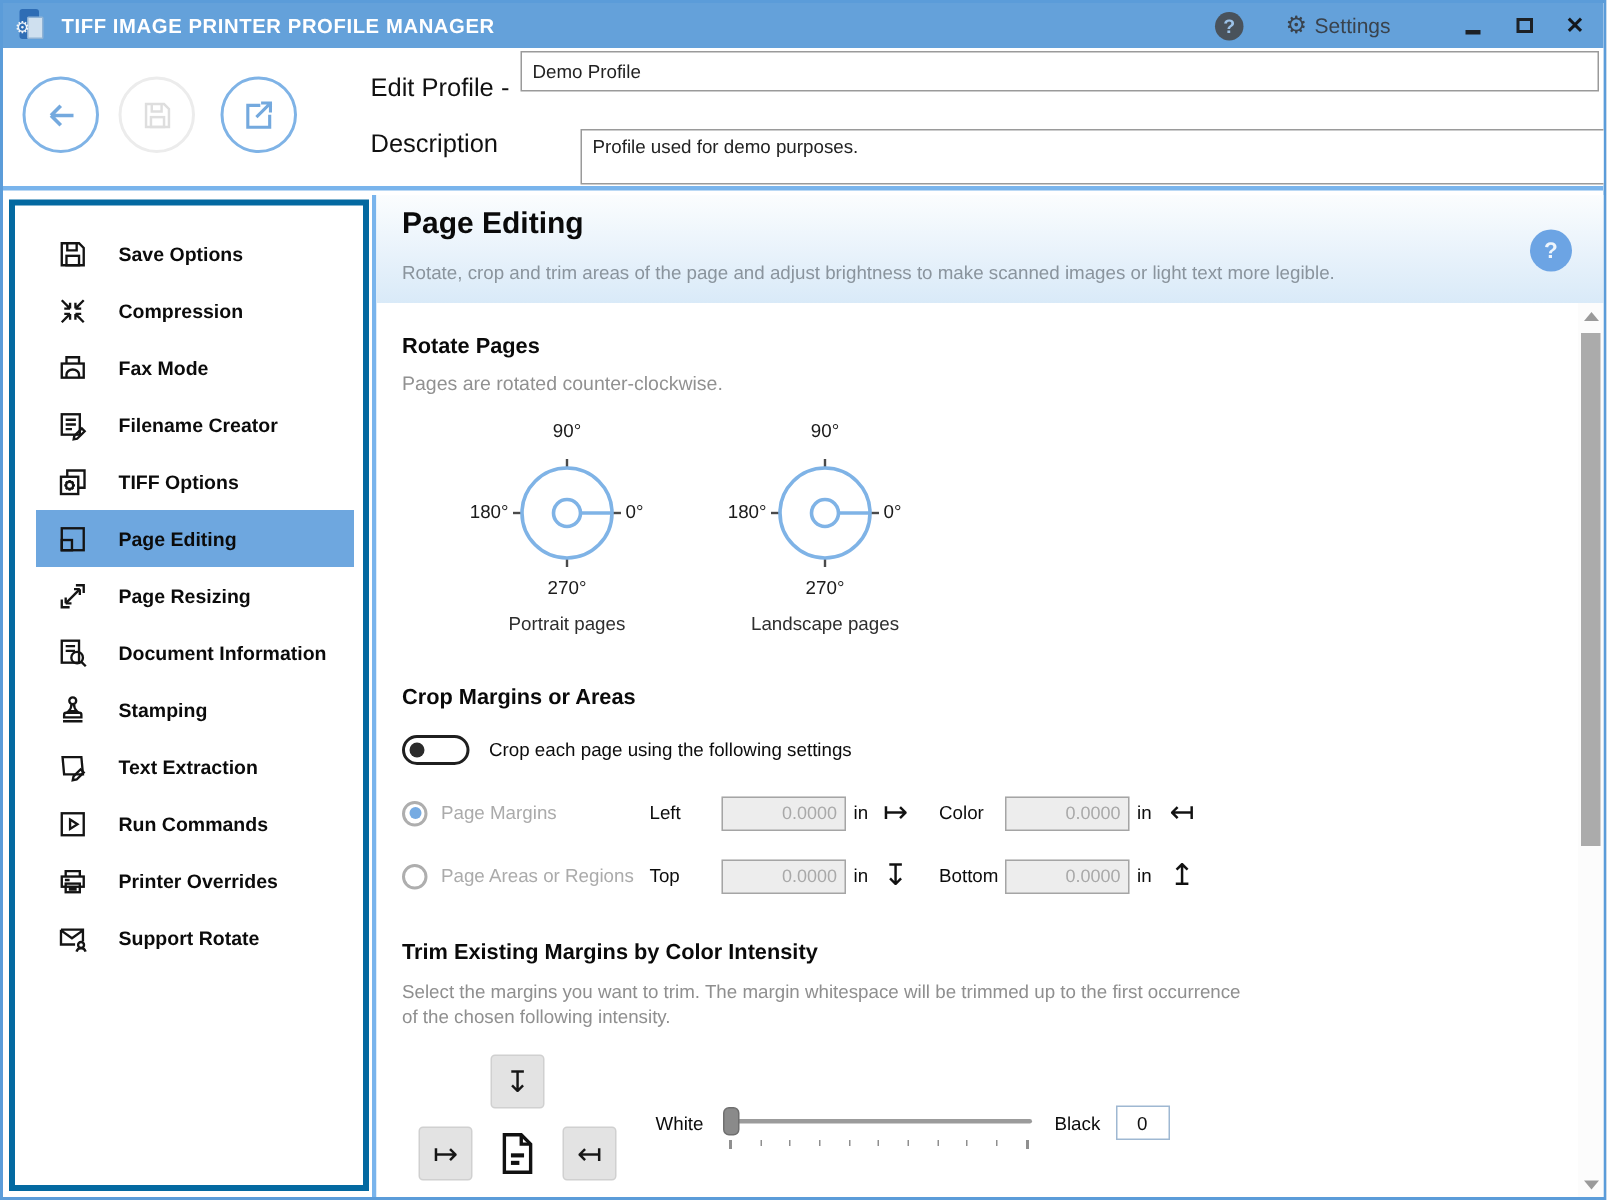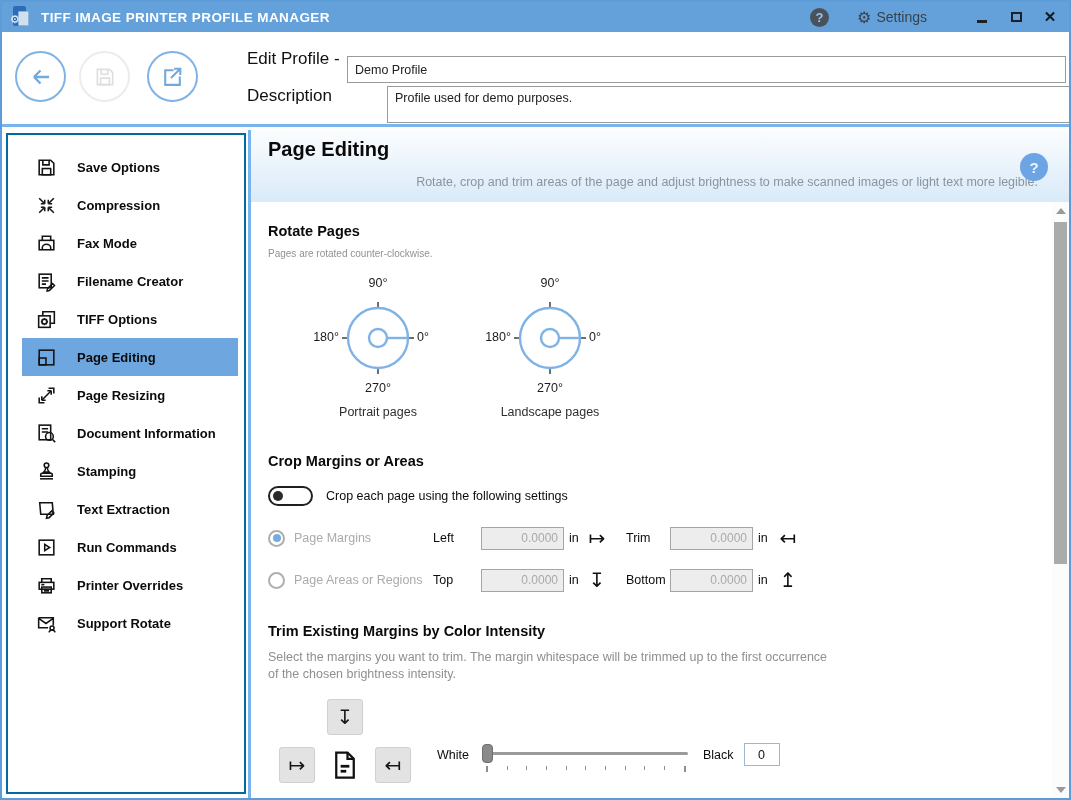--- a/index.html
+++ b/index.html
@@ -32,40 +32,40 @@
   .circle-btn { position:absolute; width:51px; height:51px; border-radius:50%; top:19px;
                 border:2px solid #7fb3e6; background:#fff; display:flex; align-items:center; justify-content:center; }
   .circle-btn.disabled { border-color:#ececec; }
   .hdr-label { position:absolute; left:245px; font-size:17px; font-weight:normal; color:#111; }
   .hdr-input { position:absolute; left:345px; width:719px; border:1px solid #9a9a9a; background:#fff;
                font-family:"Liberation Sans", sans-serif; font-size:12.5px; color:#222; padding:4px 7px; }
   textarea.hdr-input { resize:none; overflow:hidden; line-height:15px; }
 
   
   .side-panel { position:absolute; left:4px; top:131px; width:240px; bottom:4px;
-                background:#fff; border:2px solid #0369a1; padding-top:13px; }
+                background:#fff; border:4px solid #0369a1; padding-top:13px; }
   .v-divider { position:absolute; left:246px; top:128px; width:3px; bottom:0; background:#79b4ec; }
   .side-item { position:relative; height:38px; display:flex; align-items:center; margin:0 6px 0 14px; padding-left:12px; cursor:default; }
   .side-item.selected { background:#6ea7df; }
   .side-icon { width:24px; height:24px; flex:none; display:flex; align-items:center; justify-content:center; }
   .side-icon svg { stroke:#141414; fill:none; stroke-width:1.5; }
   .side-label { margin-left:19px; font-size:13px; font-weight:bold; color:#0b0b0b; white-space:nowrap; }
 
   
   .content { position:absolute; left:249px; top:128px; right:0; bottom:0; background:#fff; }
   .content-header { position:relative; height:72px; background:linear-gradient(180deg,#fbfdfe 0%,#e8f2fb 55%,#d9eaf8 100%); padding:8px 0 0 17px; }
   .page-title { font-size:20px; font-weight:bold; color:#0a0a0a; }
-  .page-subtitle { margin-top:13px; font-size:12.5px; color:#8a949d; max-width:770px; line-height:16px;text-align:right; }
+  .page-subtitle { margin-top:13px; font-size:12.5px; color:#8a949d; max-width:770px; line-height:16px; }
   .help-circle { position:absolute; right:21px; top:23px; width:28px; height:28px; border-radius:50%;
                  background:#6ca4e4; color:#eef5fc; font-size:15px; font-weight:bold;
                  display:flex; align-items:center; justify-content:center; }
 
   .scrollbody { position:absolute; left:0; top:72px; right:17px; bottom:0; overflow:hidden; padding-left:17px; }
   .sec-heading { font-size:14.5px; font-weight:bold; color:#0a0a0a; }
-  .sec-note { font-size:10px; color:#919191; margin-top:9px; }
+  .sec-note { font-size:13px; color:#919191; margin-top:9px; }
 
   
   .dials-row { display:flex; margin-top:17px; }
   .dial { position:relative; width:170px; height:150px; }
   .dial:nth-child(1){ margin-left:25px; } .dial:nth-child(2){ margin-left:2px; }
   .dlab { position:absolute; font-size:12.5px; color:#1c1c1c; }
   .d-top { left:0; right:0; top:0; text-align:center; }
   .d-bottom { left:0; right:0; top:105px; text-align:center; }
   .d-left { right:calc(50% + 39px); top:54px; }
   .d-right { left:calc(50% + 39px); top:54px; }
@@ -92,21 +92,21 @@
 
   
   .trim-sec { margin-top:27px; }
   .trim-desc { font-size:12.5px; color:#8f8f8f; margin-top:10px; max-width:560px; line-height:17px; }
   .trim-area { position:relative; margin-top:16px; margin-left:11px; height:150px; }
   .trim-grid { display:grid; grid-template-columns:36px 36px 36px; grid-template-rows:36px 36px 36px;
                grid-column-gap:12px; grid-row-gap:12px; }
   .trim-btn { width:36px; height:36px; background:#e3e3e3; border:1px solid #d0d0d0; border-radius:3px;
               display:flex; align-items:center; justify-content:center; font-size:20px; color:#161616; }
   .trim-doc { display:flex; align-items:center; justify-content:center; }
-  .slider-row { position:absolute; left:158px; top:44px; display:flex; align-items:flex-start; }
+  .slider-row { position:absolute; left:158px; top:34px; display:flex; align-items:flex-start; }
   .slider-lab { font-size:12.5px; color:#0c0c0c; margin-top:5px; }
   .slider-widget { position:relative; width:208px; height:30px; margin:0 13px; }
   .slider-track { position:absolute; left:2px; right:2px; top:9px; height:3px; background:#9b9b9b; border-radius:2px; }
   .slider-handle { position:absolute; left:0; top:1px; width:11px; height:19px; background:#8a8a8a; border:1px solid #6f6f6f; border-radius:4px; }
   .slider-ticks { position:absolute; left:4px; right:4px; top:23px; display:flex; justify-content:space-between; }
   .slider-ticks span { width:1px; height:4px; background:#8f8f8f; }
   .slider-ticks span:first-child, .slider-ticks span:last-child { height:6px; width:2px; }
   .thresh-input { width:36px; height:23px; border:1px solid #9fb8d2; text-align:center; font-size:12.5px;
                   font-family:"Liberation Sans", sans-serif; color:#111; margin-left:10px; }
 
@@ -161,21 +161,21 @@
           <rect x="7" y="12" width="8" height="6"></rect>
       </svg>
     </div>
     <div class="circle-btn" style="left:145px;">
       <svg width="25" height="25" viewBox="0 0 24 24">
         <path d="M13 6 H5 V20 H19 V12" stroke="#74a9de" stroke-width="2" fill="none"></path>
         <path d="M10.5 13.5 L19.5 4.5 M13.5 4.5 H19.5 V10.5" stroke="#74a9de" stroke-width="2" fill="none"></path>
       </svg>
     </div>
     <div class="hdr-label" style="top:17px;">Edit Profile -</div>
-    <input class="hdr-input" style="top: 24px; height: 27px;" value="Demo Profile">
+    <input class="hdr-input" style="top: 2px; height: 27px;" value="Demo Profile">
     <div class="hdr-label" style="top:54px;">Description</div>
     <textarea class="hdr-input" style="top: 54px; height: 37px; margin-left: 40px;">Profile used for demo purposes.</textarea>
   </div>
 
   <div class="v-divider"></div>
   <div class="side-panel">
 
     <div class="side-item">
       <span class="side-icon">
           <svg width="23" height="23" viewBox="0 0 22 22">
@@ -386,21 +386,21 @@
 
           <div class="radio-cell">
             <div class="radio checked"></div>
             <span class="radio-label">Page Margins</span>
           </div>
           <span class="fld-label">Left</span>
           <input class="fld-input" disabled="" value="0.0000" style="">
           <span class="fld-unit">in</span>
           <span class="fld-arrow">↦</span>
           <span></span>
-          <span class="fld-label">Trim</span>
+          <span class="fld-label">Color</span>
           <input class="fld-input" disabled="" value="0.0000" style="">
           <span class="fld-unit">in</span>
           <span class="fld-arrow">↤</span>
 
           <div class="radio-cell">
             <div class="radio"></div>
             <span class="radio-label">Page Areas or Regions</span>
           </div>
           <span class="fld-label">Top</span>
           <input class="fld-input" disabled="" value="0.0000" style="">
@@ -409,21 +409,21 @@
           <span></span>
           <span class="fld-label">Bottom</span>
           <input class="fld-input" disabled="" value="0.0000" style="">
           <span class="fld-unit">in</span>
           <span class="fld-arrow">↥</span>
         </div>
       </div>
 
       <div class="trim-sec">
         <div class="sec-heading">Trim Existing Margins by Color Intensity</div>
-        <div class="trim-desc">Select the margins you want to trim. The margin whitespace will be trimmed up to the first occurrence of the chosen brightness intensity.</div>
+        <div class="trim-desc">Select the margins you want to trim. The margin whitespace will be trimmed up to the first occurrence of the chosen following intensity.</div>
 
         <div class="trim-area">
           <div class="trim-grid">
             <span></span>
             <div class="trim-btn">↧</div>
             <span></span>
             <div class="trim-btn">↦</div>
             <div class="trim-doc">
               <svg width="26" height="30" viewBox="0 0 20 24" fill="none" stroke="#111" stroke-width="1.8">
                 <path d="M3 2 H12 L17 7 V22 H3 Z"></path>

